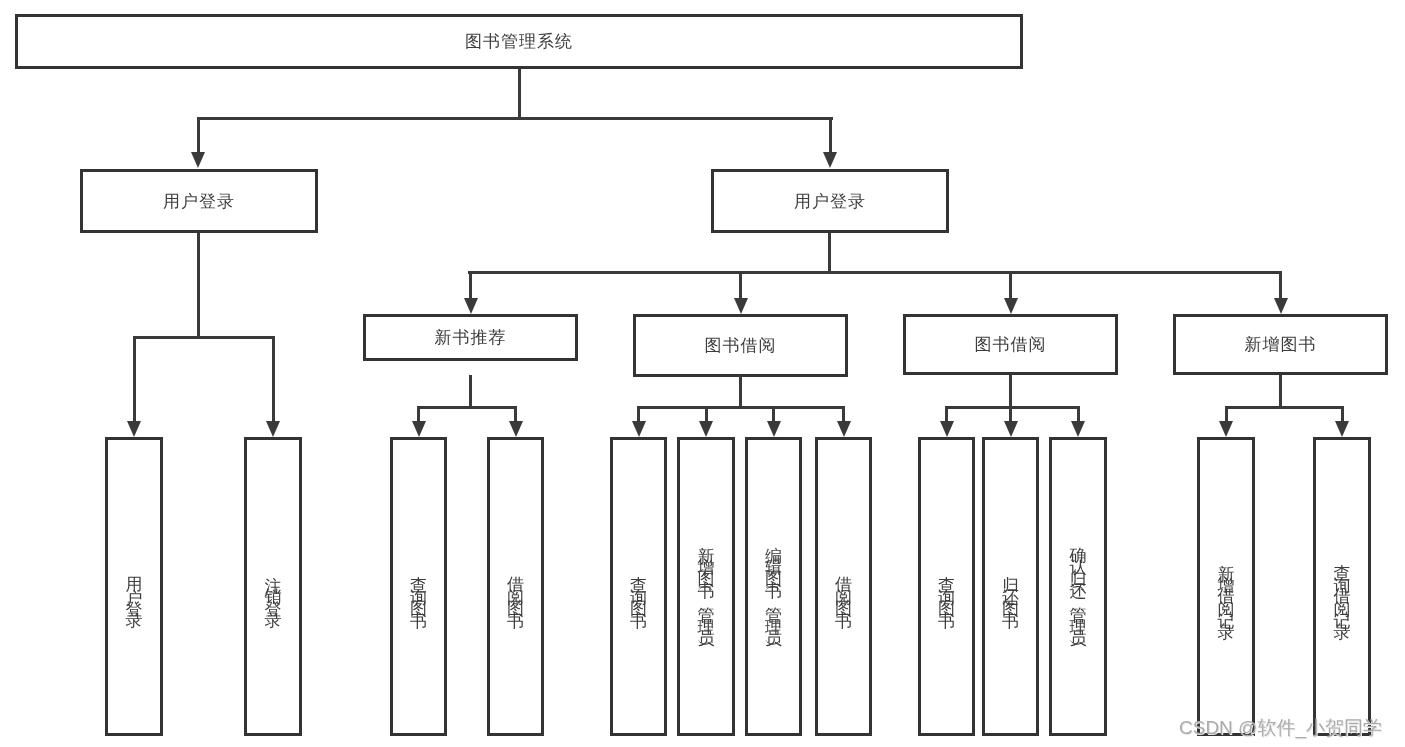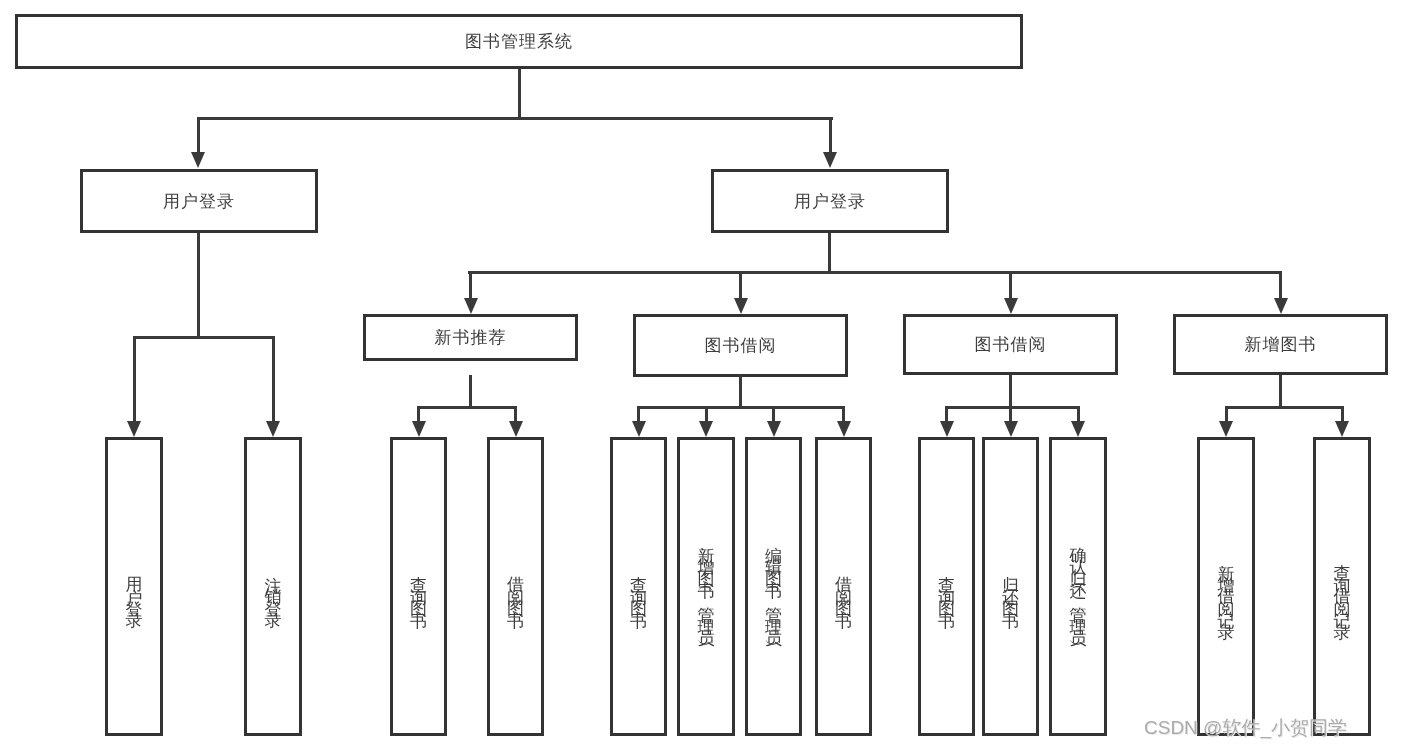--- a/index.html
+++ b/index.html
@@ -42,21 +42,21 @@
   .hl { position: absolute; height: 3px; background: #3a3a3a; }
   .ar {
     position: absolute;
     width: 0; height: 0;
     border-left: 7px solid transparent;
     border-right: 7px solid transparent;
     border-top: 16px solid #3a3a3a;
   }
   .watermark {
     position: absolute;
-    left: 1144px;
+    left: 1179px;
     top: 715px;
     font-size: 19px;
     color: #ababab;
     white-space: nowrap;
     z-index: 5;
     text-shadow: 1px 1px 0 #e8e8e8;
   }
 </style>
 </head>
 <body>

